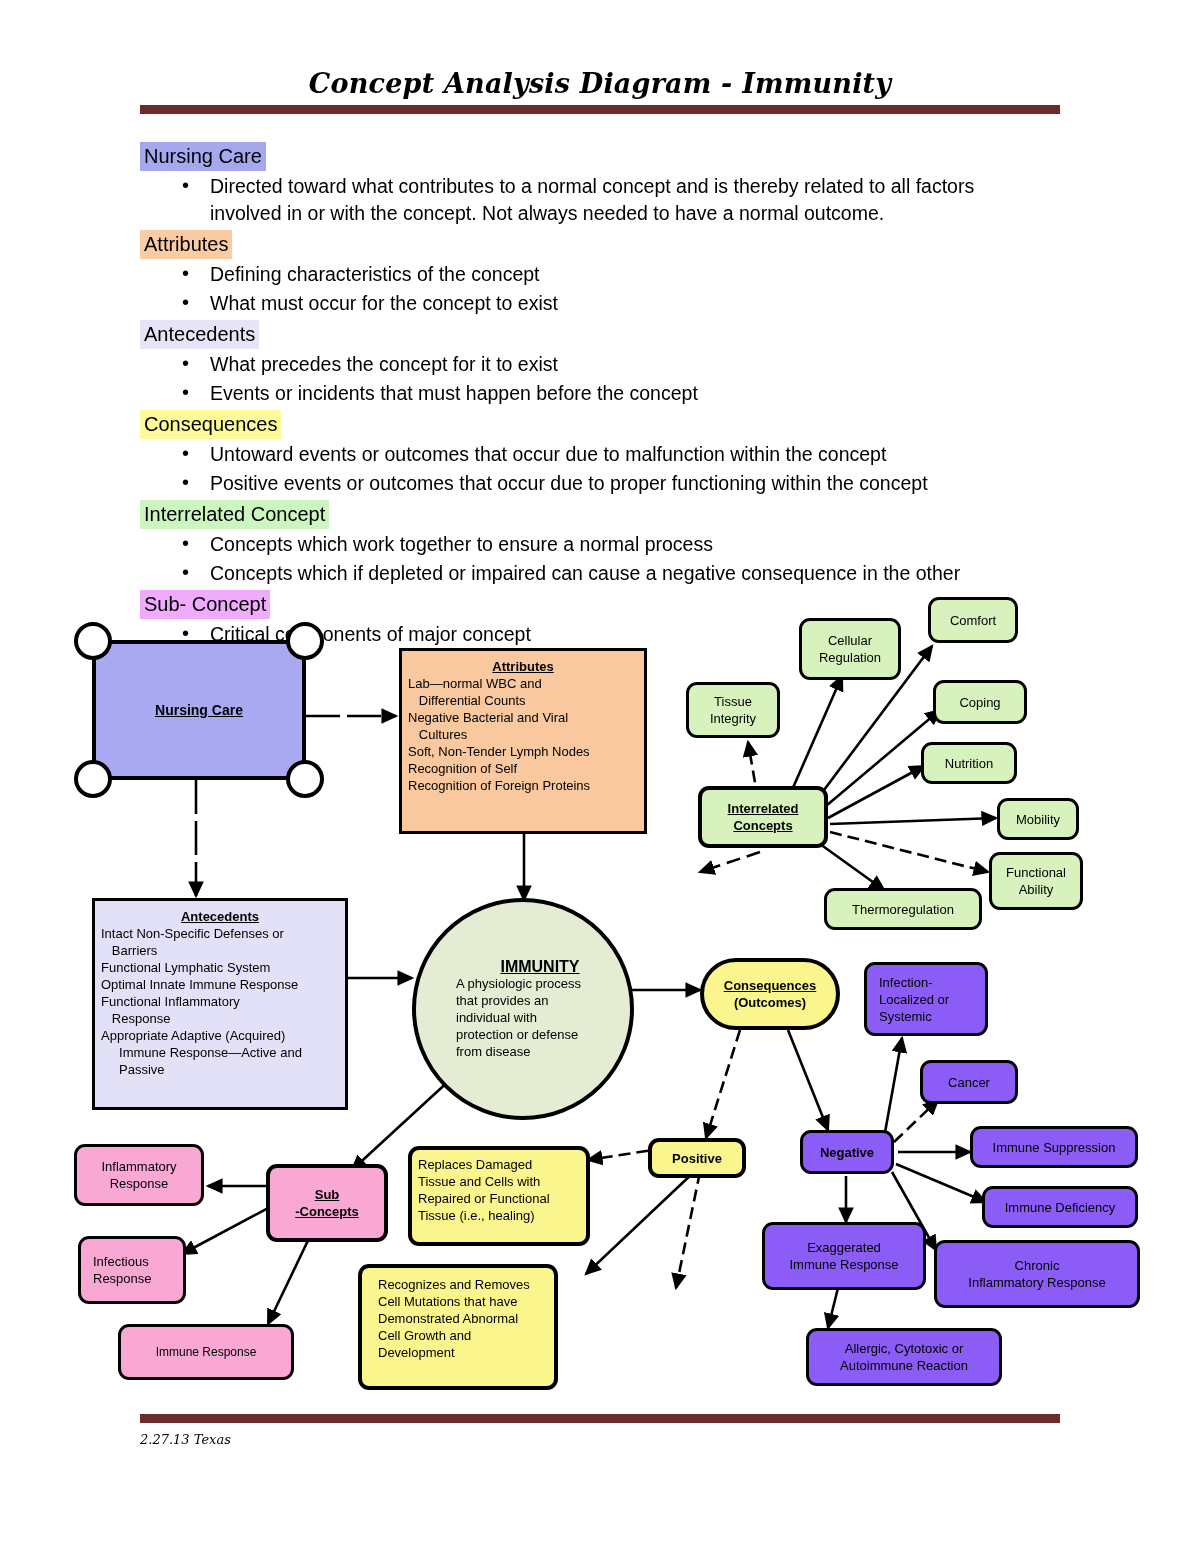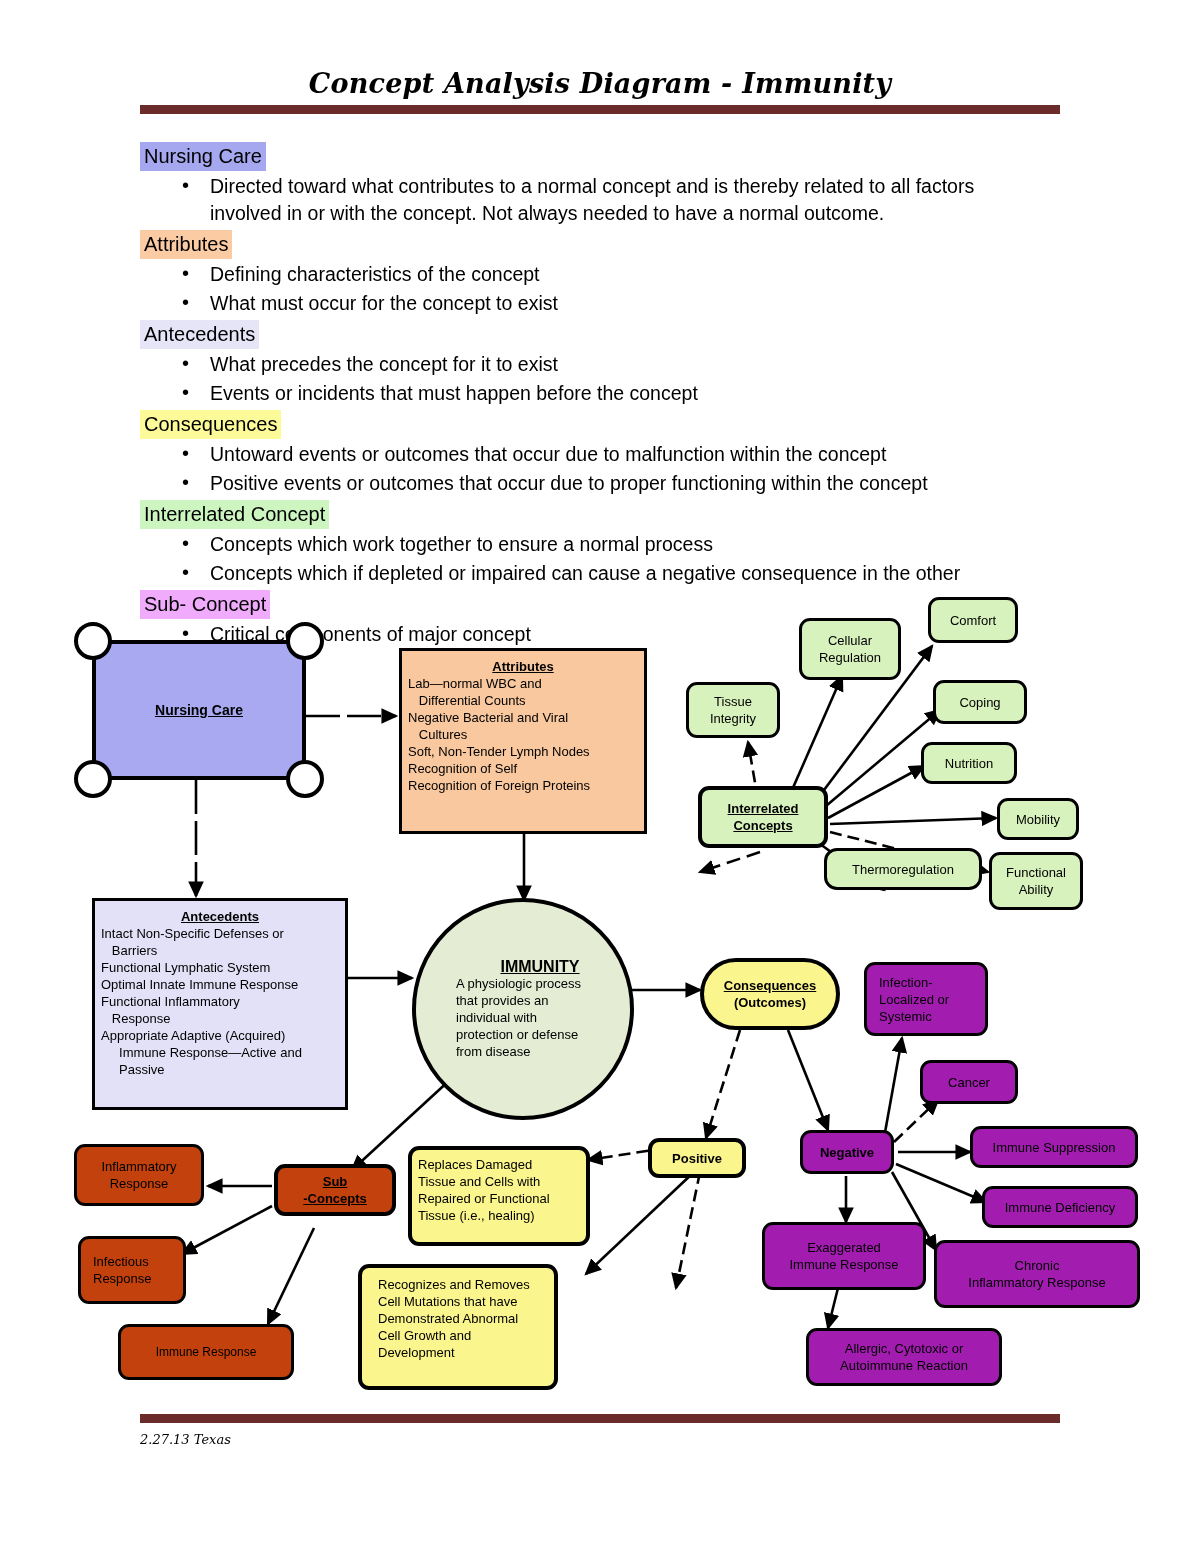--- a/index.html
+++ b/index.html
@@ -57,23 +57,23 @@
     font-size:13px;line-height:17px;
     padding:4px 6px;
     z-index:4;
   }
   .node .inner{width:100%;}
   .node .ttl{font-weight:700;text-decoration:underline;display:block;}
   .node.left-txt{text-align:left;justify-content:flex-start;}
   .node.left-txt .ttl{text-align:center;}
 
   .g-green{background:#d7f2bc;}
-  .g-mint{background:#c2410c;}
+  .g-mint{background:#f9a8d4;}
   .g-yellow{background:#fbf58e;}
-  .g-grey{background:#a21caf;}
+  .g-grey{background:#8b5cf6;}
   .g-peach{background:#f9c89e;}
   .g-lav{background:#e3e1f7;}
   .g-pale{background:#e4ecd4;}
 
   .rnd{border-radius:11px;}
   .pill{border-radius:46px;}
   .circ{border-radius:50%;}
   .sharp{border-radius:0;}
 
   
@@ -272,21 +272,21 @@
     <div class="node rnd g-green" style="left:921px;top:742px;width:96px;height:42px;">
       <span class="ml" style="white-space: pre-line;">Nutrition</span>
       </div>
     <div class="node rnd g-green" style="left:997px;top:798px;width:82px;height:42px;">
       <span class="ml" style="white-space: pre-line;">Mobility</span>
       </div>
     <div class="node rnd g-green" style="left:989px;top:852px;width:94px;height:58px;">
       <span class="ml" style="white-space: pre-line;">Functional
 Ability</span>
       </div>
-    <div class="node rnd g-green" style="left:824px;top:848px;width:158px;height:42px;border-radius:13px;">
+    <div class="node rnd g-green" style="left:824px;top:888px;width:158px;height:42px;">
       <span class="ml" style="white-space: pre-line;">Thermoregulation</span>
       </div>
 
     <div class="node pill g-yellow" style="left:700px;top:958px;width:140px;height:72px;border-width:4px;">
       <div class="inner">
         <span class="ttl">Consequences</span>
         <span style="font-weight:700;">(Outcomes)</span>
       </div>
     </div>
 
@@ -330,21 +330,21 @@
 Tissue (i.e., healing)</span>
       </div>
     <div class="node rnd g-yellow left-txt" style="left:358px;top:1264px;width:200px;height:126px;align-items:flex-start;padding-top:8px;border-width:4px;padding-left:16px;">
       <span class="ml" style="white-space: pre-line;">Recognizes and Removes
 Cell Mutations that  have
 Demonstrated Abnormal
 Cell Growth and
 Development</span>
       </div>
 
-    <div class="node rnd g-mint" style="left:266px;top:1164px;width:122px;height:52px;border-width:4px;margin-left:8px;">
+    <div class="node rnd g-mint" style="left:266px;top:1164px;width:122px;height:78px;border-width:4px;">
       <div class="inner">
         <span class="ttl">Sub</span>
         <span class="ttl">-Concepts</span>
       </div>
     </div>
     <div class="node rnd g-mint" style="left:74px;top:1144px;width:130px;height:62px;">
       <span class="ml" style="white-space: pre-line;">Inflammatory
 Response</span>
       </div>
     <div class="node rnd g-mint" style="left:78px;top:1236px;width:108px;height:68px;justify-content:flex-start;text-align:left;padding-left:12px;">

